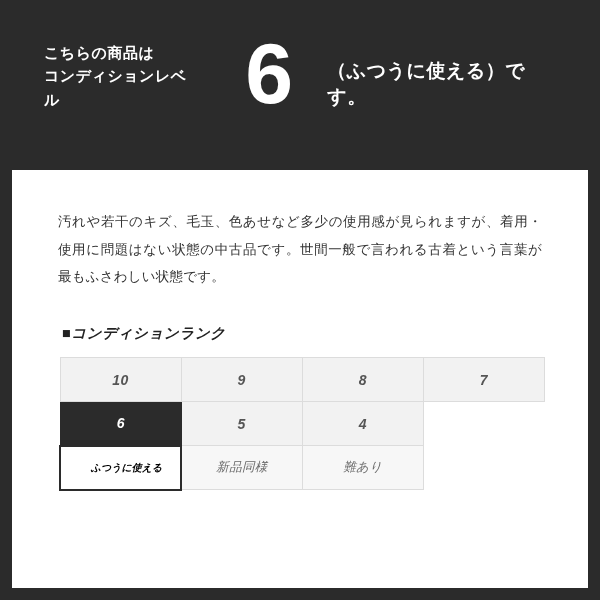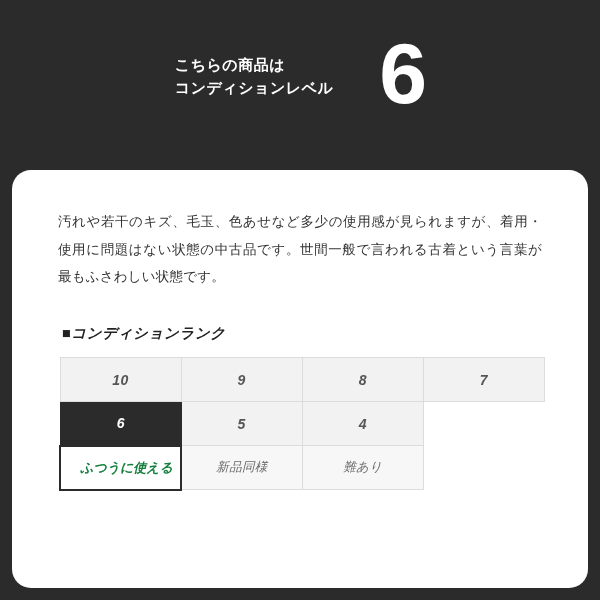--- a/index.html
+++ b/index.html
@@ -70,21 +70,20 @@
   }
 
   
   .body-panel {
     position: absolute;
     left: 12px;
     top: 170px;
     width: 576px;
     height: 418px;
     background: #ffffff;
-    border-radius: 19px;
   }
   .body-inner {
     padding: 38px 46px 0 46px;
   }
   .desc {
     color: #333333;
     font-size: 13.5px;
     line-height: 2.05;
     letter-spacing: 0.2px;
     text-align: justify;
@@ -133,37 +132,38 @@
   }
   td.active-num {
     background: #2b2b2b;
     color: #ffffff;
     font-size: 14px;
     font-weight: bold;
     border: 1px solid #2b2b2b;
   }
   td.active-label {
     background: #ffffff;
-    color: #15803d;
-    font-size: 13px;
+    color: #000000;
+    font-size: 10px;
     font-weight: bold;
     border: 2px solid #2b2b2b;
     padding-left: 12px;
   }
 </style>
 </head>
 <body>
 
 <div class="page">
 
   <div class="header">
     <div class="header-inner">
       <div class="header-lead">こちらの商品は
 コンディションレベル</div>
       <div class="header-num">6</div>
+      <div class="header-tail">（ふつうに使える）です。</div>
     </div>
   </div>
 
   <div class="body-panel">
     <div class="body-inner">
       <p class="desc">汚れや若干のキズ、毛玉、色あせなど多少の使用感が見られますが、着用・使用に問題はない状態の中古品です。世間一般で言われる古着という言葉が最もふさわしい状態です。</p>
       <div class="section-title">■コンディションランク</div>
 
       <table class="rank-table">
         <tbody>

